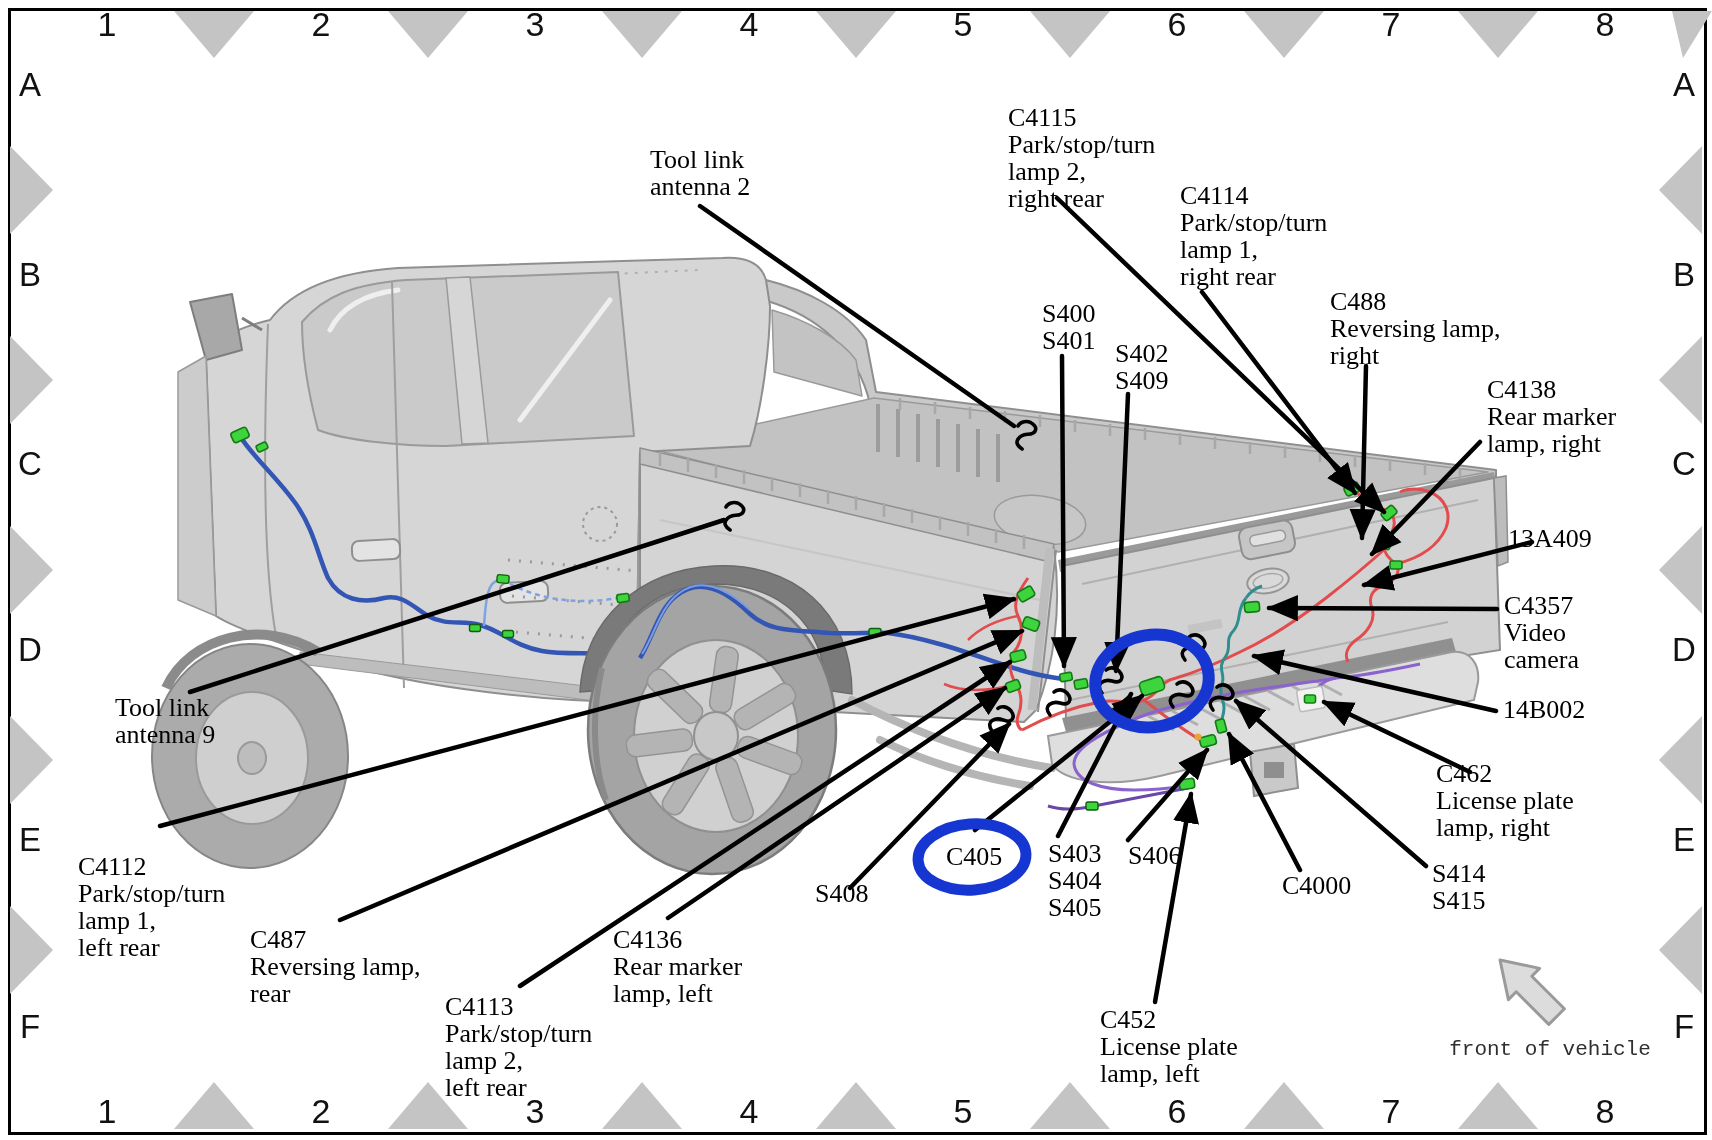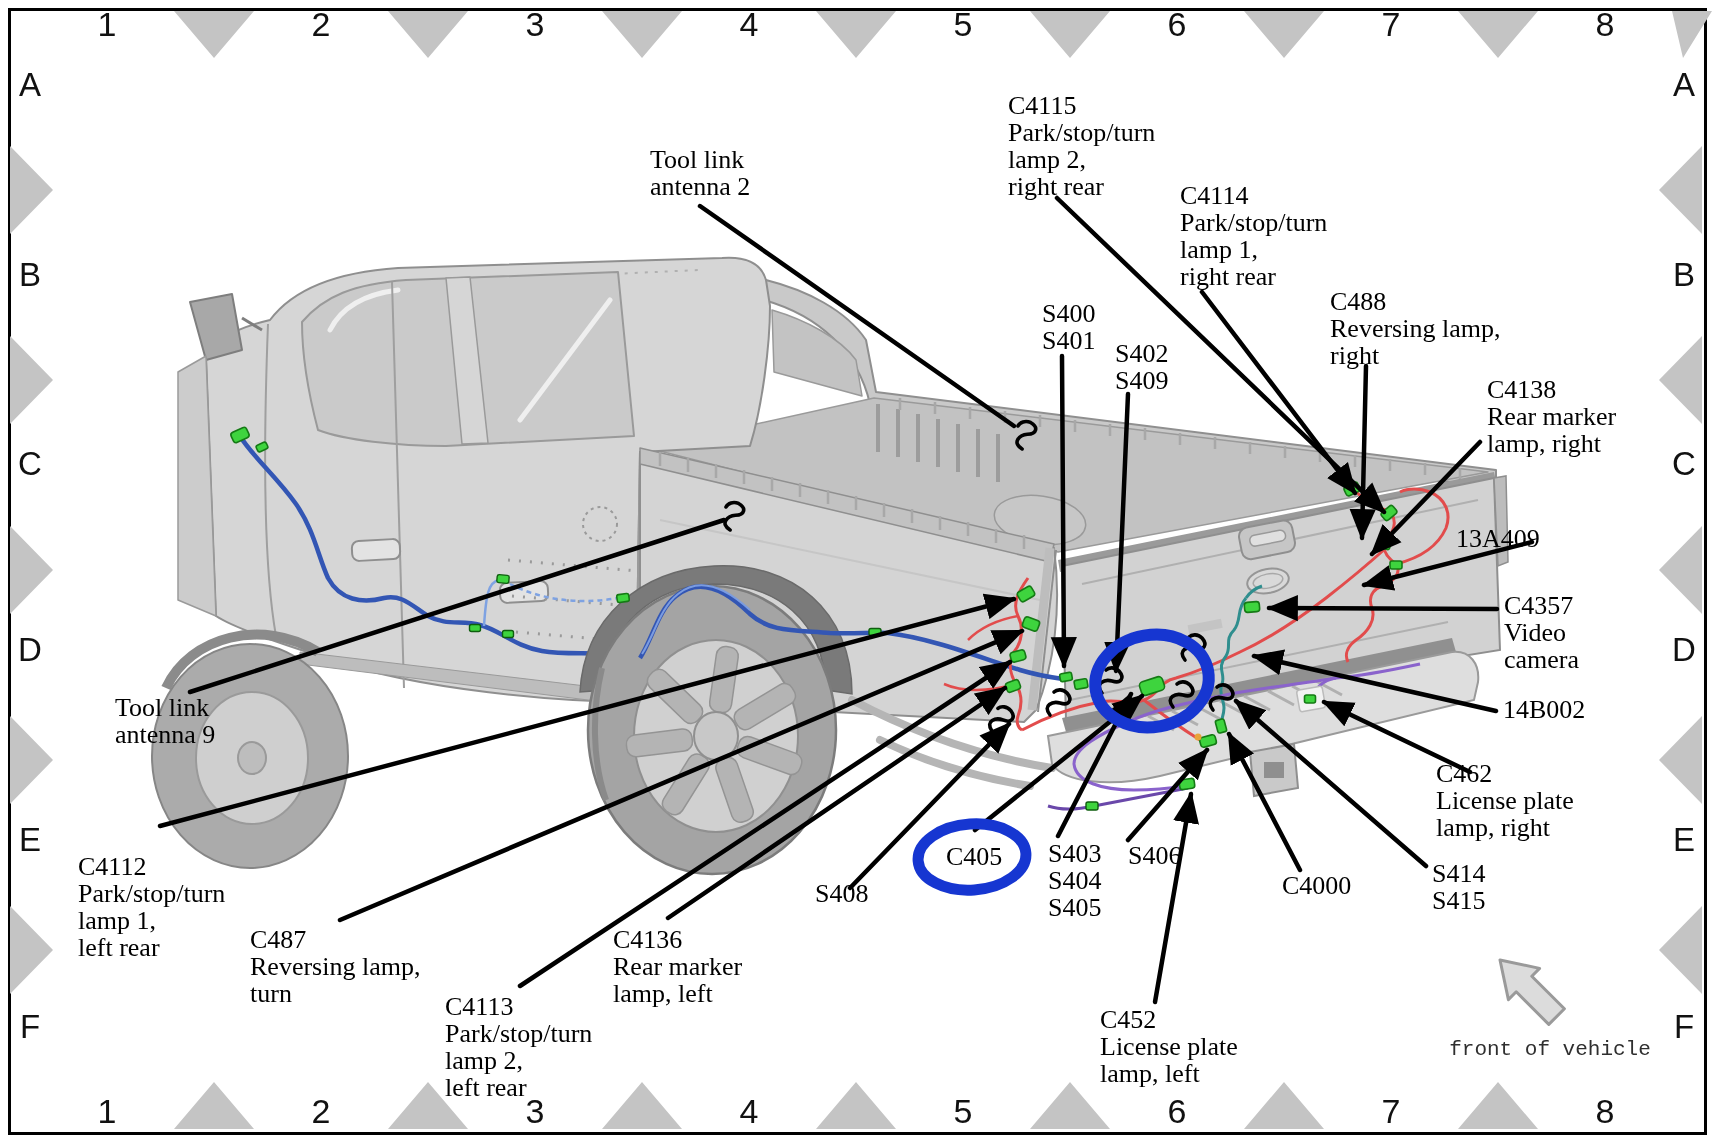--- a/index.html
+++ b/index.html
@@ -247,21 +247,21 @@
   <span class="gridrow" style="left:1662px;top:256px">B</span>
   <span class="gridrow" style="left:1662px;top:445px">C</span>
   <span class="gridrow" style="left:1662px;top:631px">D</span>
   <span class="gridrow" style="left:1662px;top:821px">E</span>
   <span class="gridrow" style="left:1662px;top:1008px">F</span>
 
   <div class="callout" style="left:650px;top:146px">
     <span>Tool link</span>
     <span>antenna 2</span>
   </div>
-  <div class="callout" style="left:1008px;top:92px">
+  <div class="callout" style="left:1008px;top:104px">
     <span>C4115</span>
     <span>Park/stop/turn</span>
     <span>lamp 2,</span>
     <span>right rear</span>
   </div>
   <div class="callout" style="left:1180px;top:182px">
     <span>C4114</span>
     <span>Park/stop/turn</span>
     <span>lamp 1,</span>
     <span>right rear</span>
@@ -277,21 +277,21 @@
     <span>lamp, right</span>
   </div>
   <div class="callout" style="left:1042px;top:300px">
     <span>S400</span>
     <span>S401</span>
   </div>
   <div class="callout" style="left:1115px;top:340px">
     <span>S402</span>
     <span>S409</span>
   </div>
-  <div class="callout" style="left:1456px;top:525px">
+  <div class="callout" style="left:1508px;top:525px">
     <span>13A409</span>
   </div>
   <div class="callout" style="left:1504px;top:592px">
     <span>C4357</span>
     <span>Video</span>
     <span>camera</span>
   </div>
   <div class="callout" style="left:1503px;top:696px">
     <span>14B002</span>
   </div>
@@ -333,21 +333,21 @@
   </div>
   <div class="callout" style="left:445px;top:993px">
     <span>C4113</span>
     <span>Park/stop/turn</span>
     <span>lamp 2,</span>
     <span>left rear</span>
   </div>
   <div class="callout" style="left:250px;top:926px">
     <span>C487</span>
     <span>Reversing lamp,</span>
-    <span>turn</span>
+    <span>rear</span>
   </div>
   <div class="callout" style="left:78px;top:853px">
     <span>C4112</span>
     <span>Park/stop/turn</span>
     <span>lamp 1,</span>
     <span>left rear</span>
   </div>
   <div class="callout" style="left:115px;top:694px">
     <span>Tool link</span>
     <span>antenna 9</span>

